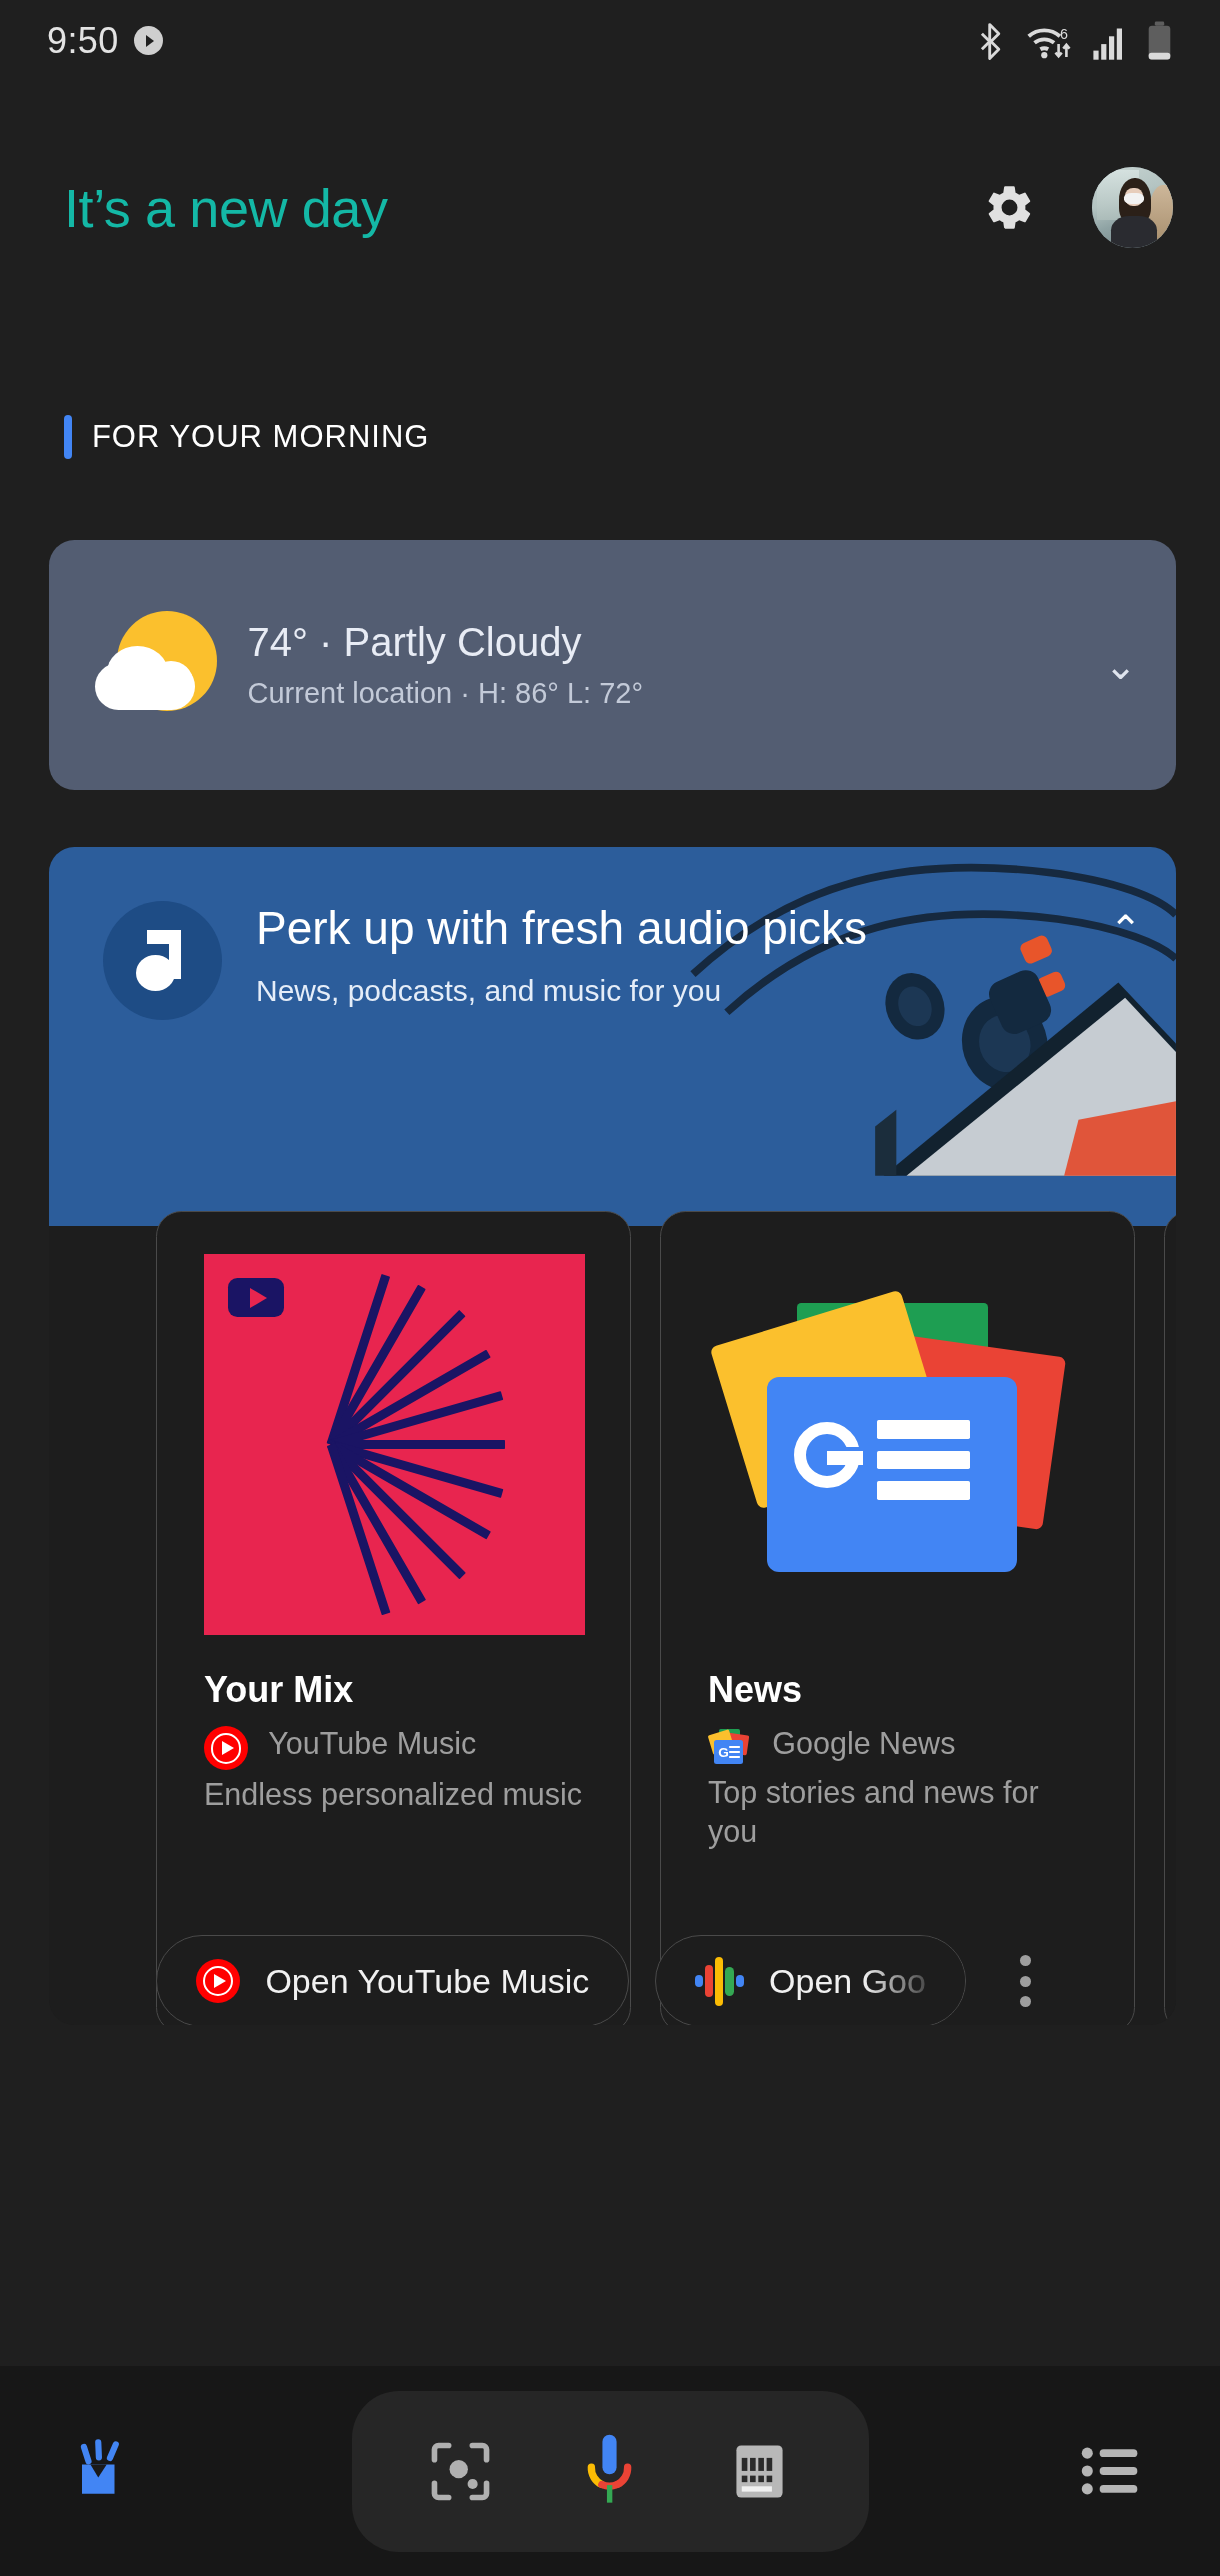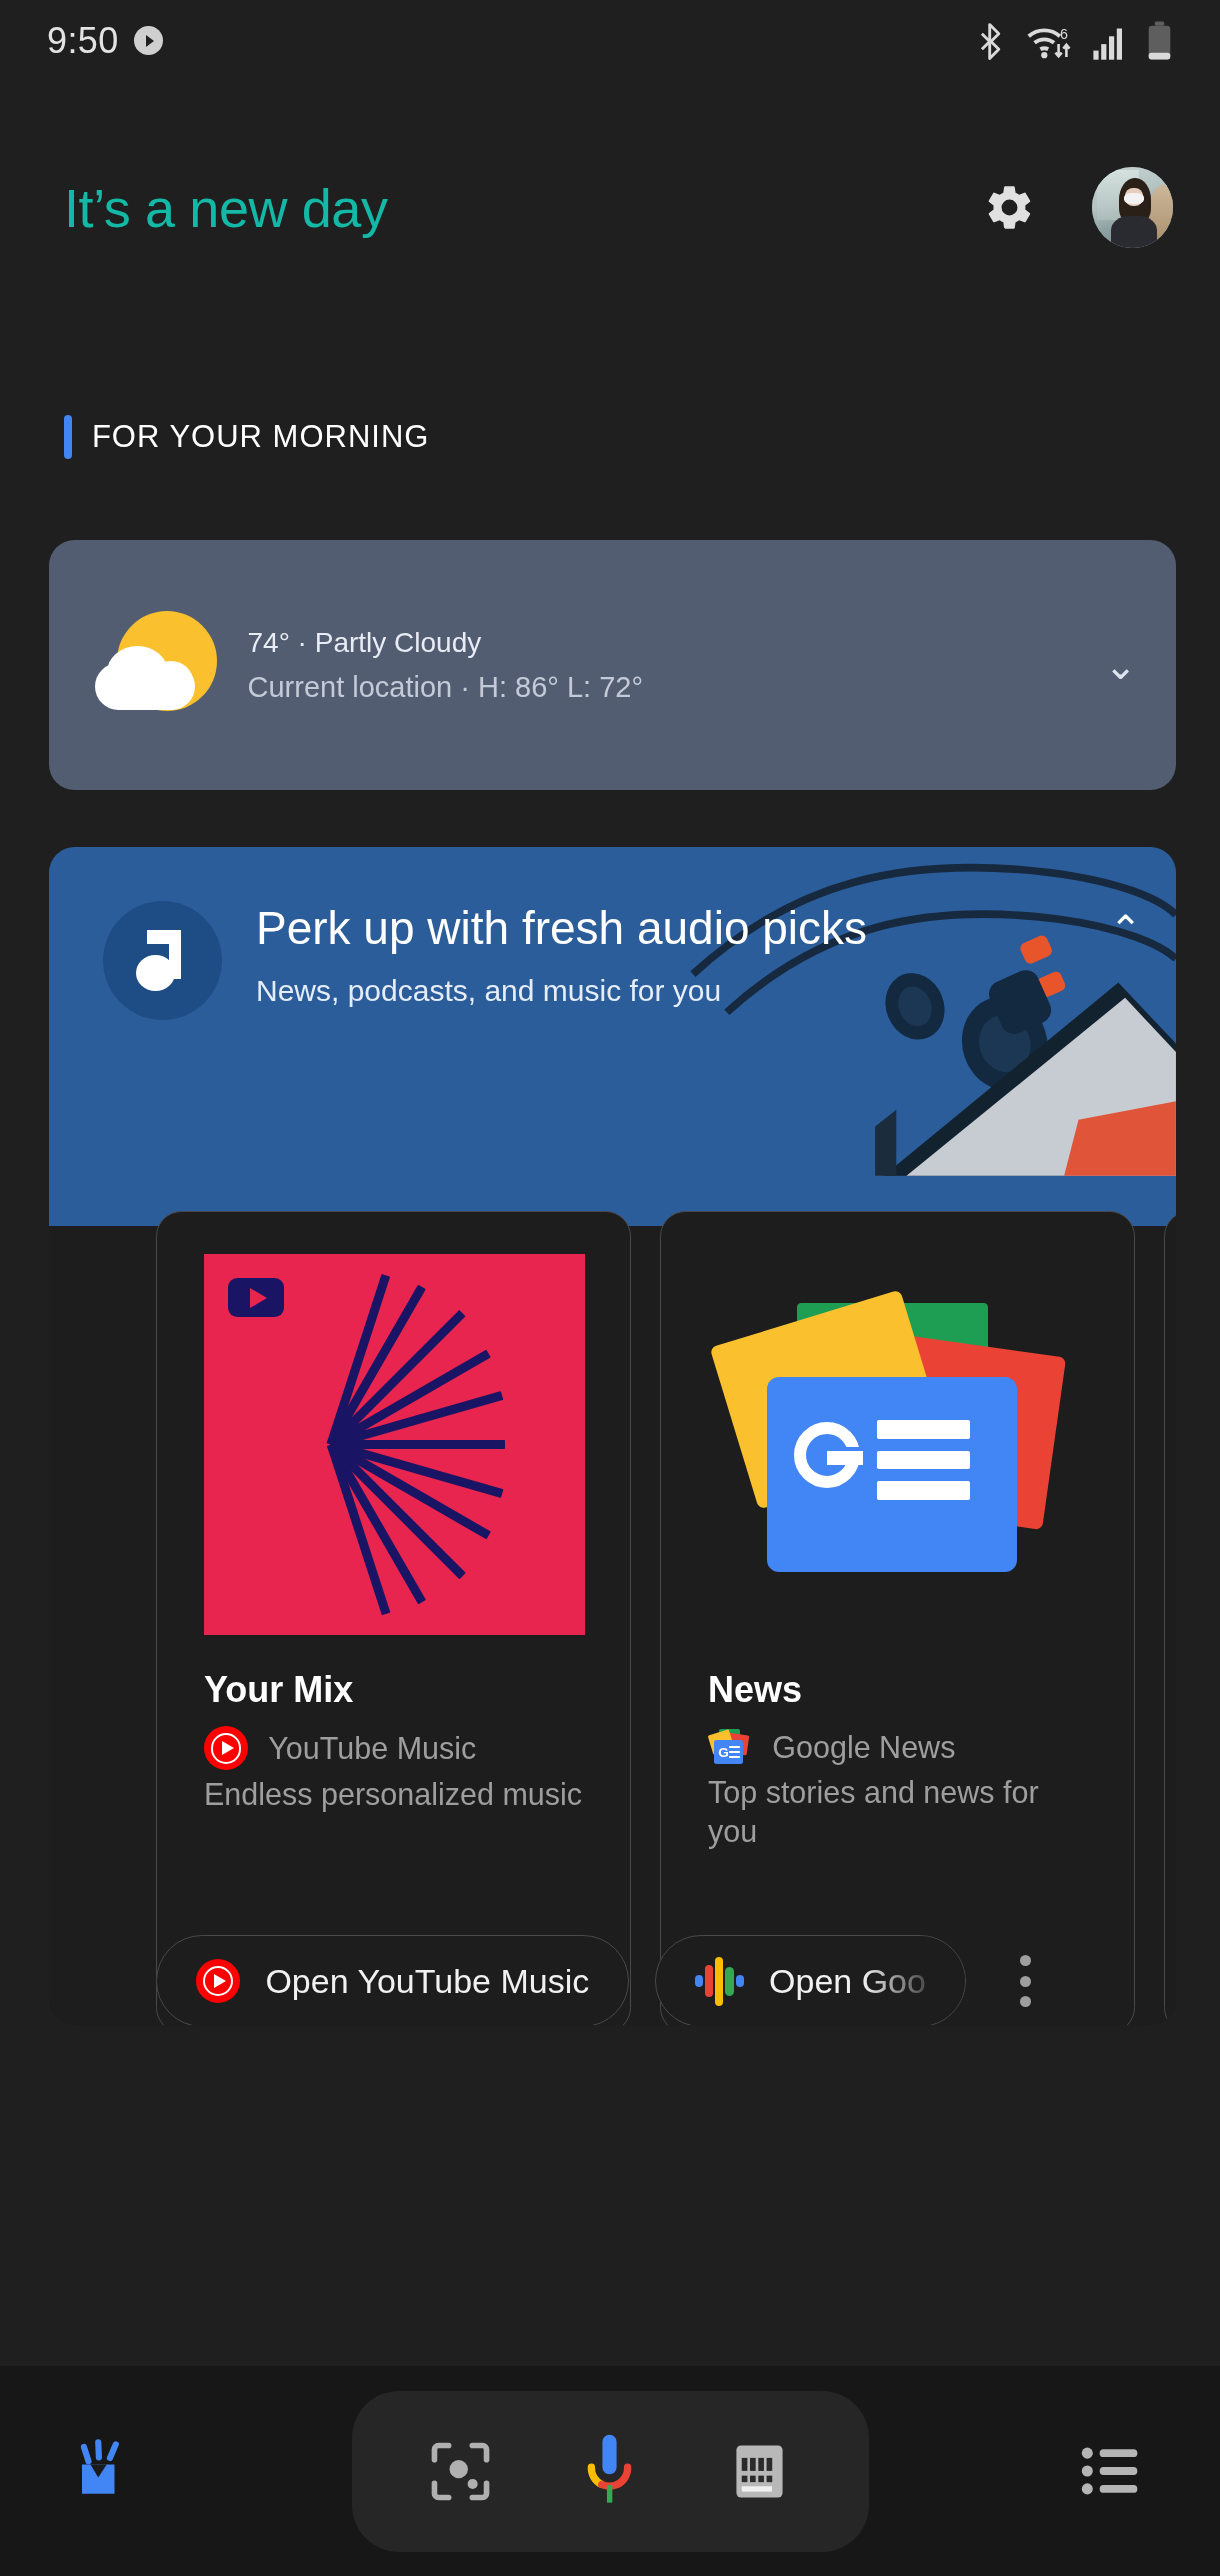--- a/index.html
+++ b/index.html
@@ -71,21 +71,21 @@
   .wx-sun{ position:absolute; left:22px; top:6.8px; width:100px;height:100px;
            border-radius:50%; background:#fbc02d;}
   .wx-cloud{ position:absolute; left:0px; top:42px; width:100px;height:64px;}
   .wx-cloud .c1{position:absolute;left:0;bottom:0;width:100px;height:47px;
      background:#fff;border-radius:29px;}
   .wx-cloud .c2{position:absolute;left:12px;top:0;width:61px;height:53px;
      background:#fff;border-radius:50%;}
   .wx-cloud .c3{position:absolute;left:54px;top:15.3px;width:44px;height:41px;
      background:#fff;border-radius:50%;}
   .wx-text{ flex:1; }
-  .wx-title{ color:#e8ecf5; font-size:28px; font-weight:400; margin-bottom:12px;}
+  .wx-title{ color:#e8ecf5; font-size:40px; font-weight:400; margin-bottom:12px;}
   .wx-sub{ color:#c3cad8; font-size:29px; }
   .chev{ color:#dfe4ee; font-size:39px; line-height:1; flex:none; }
 
   
   .audio-card{
     position:absolute; top:847px; left:49px; width:1127px; height:1178px;
     background:#1d1d1d; border-radius:25.4px; overflow:hidden;
   }
   .audio-banner{
     position:relative; height:379px; background:#2c5d9b; overflow:hidden;
@@ -111,21 +111,21 @@
     position:absolute; top:364px; left:0; width:1127px; height:424px;
     display:flex; gap:29px; padding-left:107px;
   }
   .mcard{
     width:475px; flex:none; background:#1d1d1d;
     border:1.7px solid #4a4a4a; border-radius:25.4px; padding:42px 47px 0 47px;
     height:822px;
   }
   .mthumb{ width:381px; height:381px; position:relative; overflow:hidden; }
   .mtitle{ color:#ffffff; font-size:36px; font-weight:700; margin-top:34px; }
-  .msrc{ display:flex; align-items:center; gap:20.3px; margin-top:15.3px; }
+  .msrc{ display:flex; align-items:flex-start; gap:20.3px; margin-top:15.3px; }
   .msrc-name{ color:#9e9e9e; font-size:30.5px; }
   .mdesc{ color:#9e9e9e; font-size:30.5px; line-height:1.28; margin-top:5.1px; }
 
   
   .ymix{ background:#e8254f; }
   .ymix .ray{ position:absolute; height:9.3px; background:#1a1464;
                transform-origin:0 50%; border-radius:0.8px;}
   .ytbadge{ position:absolute; left:24px; top:24px; width:56px; height:39px;
             background:#1a1464; border-radius:9.3px;
             display:flex; align-items:center; justify-content:center;}

